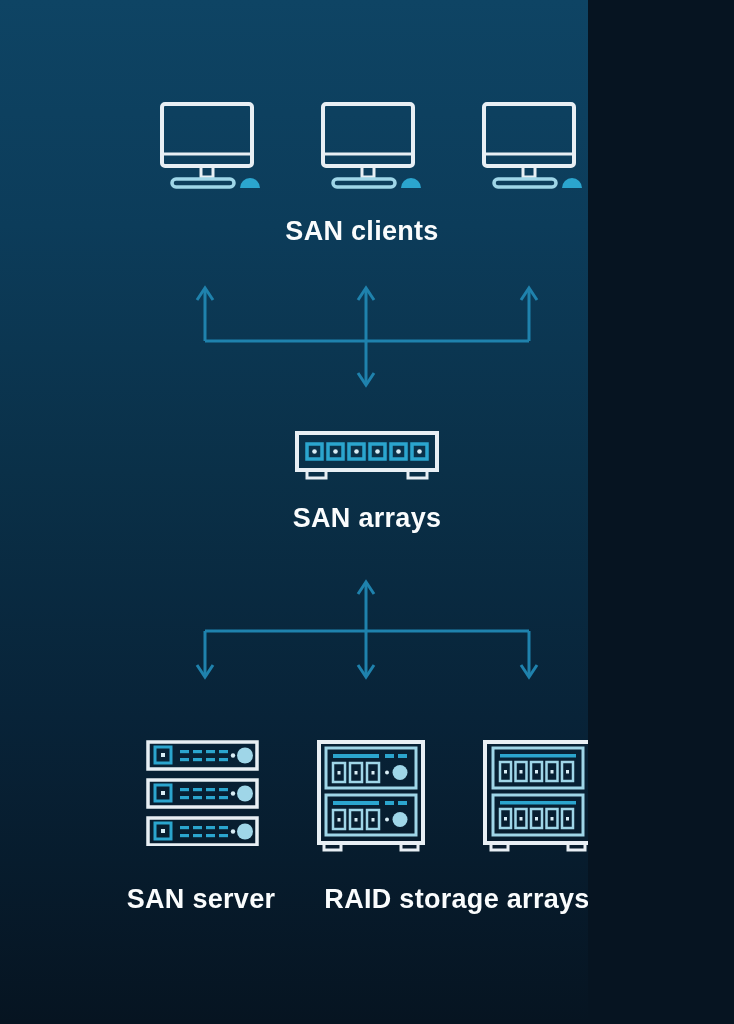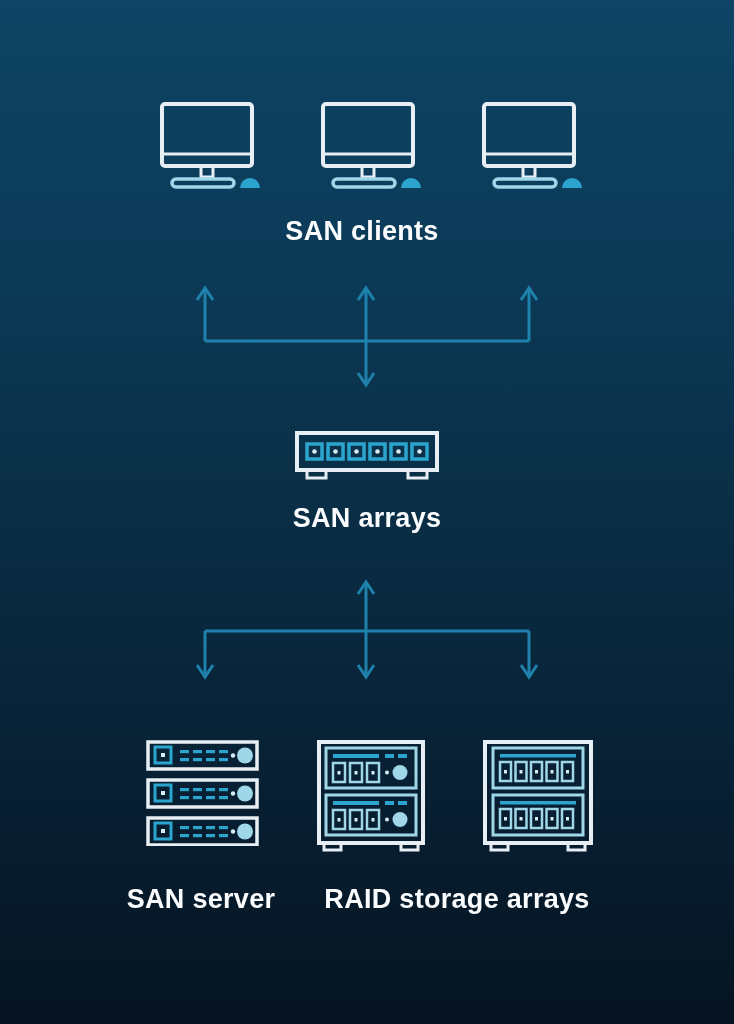--- a/index.html
+++ b/index.html
@@ -1,18 +1,18 @@
 <!DOCTYPE html>
 <html style="--bg-top: #0e4464; --bg-bottom: #061421; --arrow: #1f82ad; --icon-outline: #e8eff4; --icon-cyan: #2ba5ce; --icon-lightblue: #9fd6e8; --icon-dot: #d8ecf4; --label-text: #fafcfd;"><head>
 <meta charset="utf-8">
 <style>
   html, body { margin: 0; padding: 0; background: #061421; }
   .canvas {
     position: relative;
-    width: 734px;
+    width: 588px;
     height: 1024px;
     overflow: hidden;
     font-family: "Liberation Sans", sans-serif;
     background: linear-gradient(180deg,
       var(--bg-top, #0e4464) 0%,
       #0c3c5a 22%,
       #0a3048 46%,
       #082338 70%,
       var(--bg-bottom, #061421) 100%);
   }

